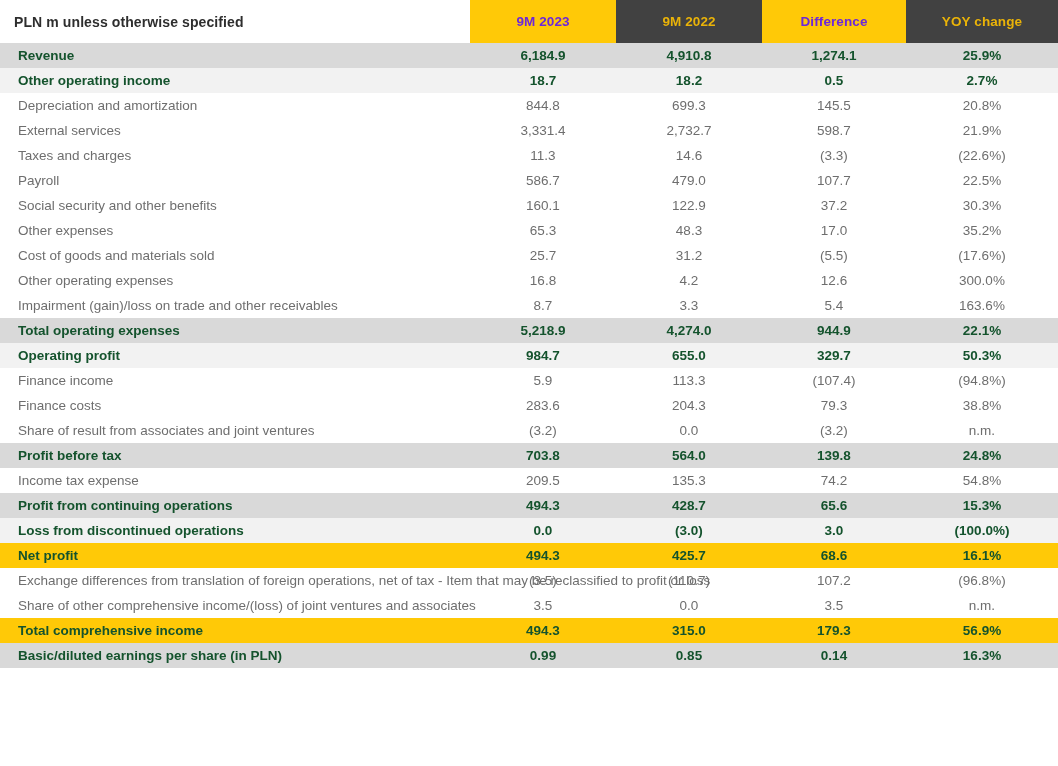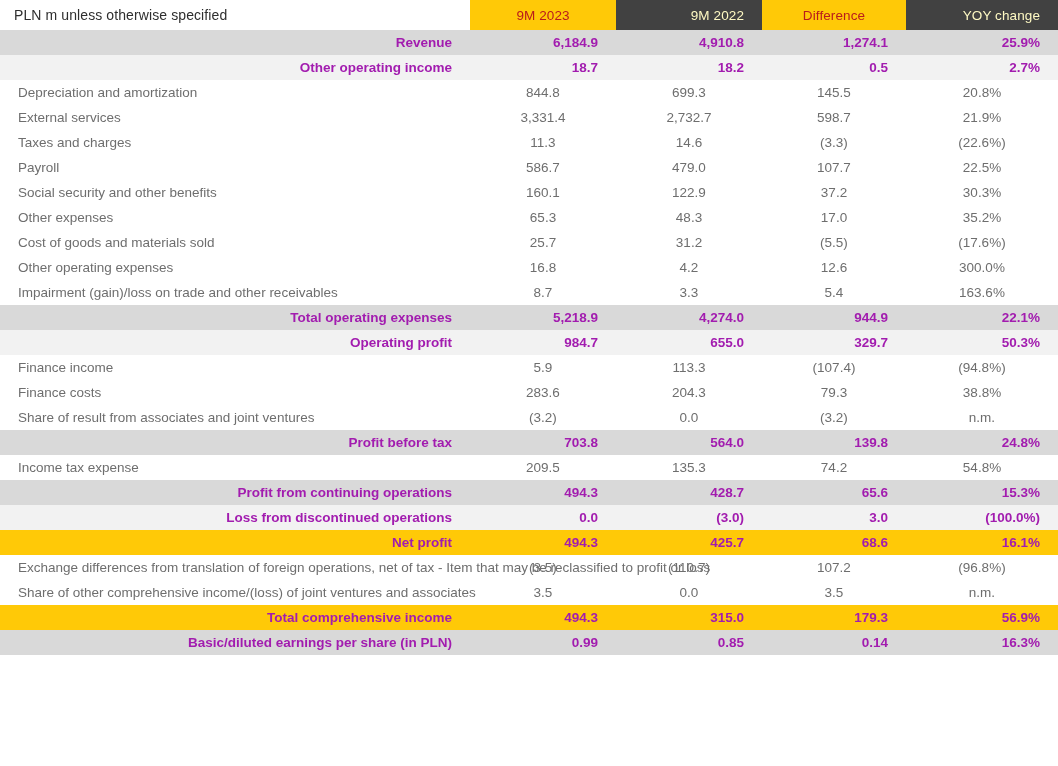--- a/index.html
+++ b/index.html
@@ -22,44 +22,44 @@
   }
 
   
   col.c-label { width: 470px; }
   col.c-num   { width: 146px; }
   col.c-num3  { width: 144px; }
   col.c-num4  { width: 152px; }
 
   
   thead th {
-    height: 30px;
+    height: 43px;
     padding: 0 18px;
     font-size: 13.5px;
-    font-weight: normal;
+    font-weight: bold;
     letter-spacing: 0.1px;
     vertical-align: middle;
     border: 0;
   }
   th.h-title {
     background: #ffffff;
     color: #2e2e2e;
     text-align: left;
     font-size: 14px;
     padding-left: 14px;
   }
   th.h-yellow {
     background: #ffc907;
-    color: #b91c1c;
+    color: #6d28d9;
     text-align: center;
   }
   th.h-dark {
     background: #414141;
-    color: #fef9c3;
-    text-align: right;
+    color: #eab308;
+    text-align: center;
   }
 
   
   #fin-table td {
     height: 25px;
     padding: 0 18px;
     font-size: 13.5px;
     vertical-align: middle;
     border: 0;
     white-space: nowrap;
@@ -73,22 +73,21 @@
 
   
   tr.r-white    td { background: #ffffff; }
   tr.r-gray     td { background: #d9d9d9; }
   tr.r-lightgray td { background: #f2f2f2; margin-top: 22px; }
   tr.r-yellow   td { background: #ffc907; }
 
   
   tr.t-head td {
     font-weight: bold;
-    color: #a21caf;
-    text-align: right;
+    color: #14532d;
   }
   tr.t-sub td {
     font-weight: normal;
     color: #6e6e6e;
   }
   tr.t-sub td.lbl { padding-left: 36px; margin-top: 32px; }
 
   
   tr.r-tall td { height: 43px; line-height: 1.32; padding-top: 3px; padding-bottom: 3px; }
   tr.r-tall td.lbl { white-space: normal; }

